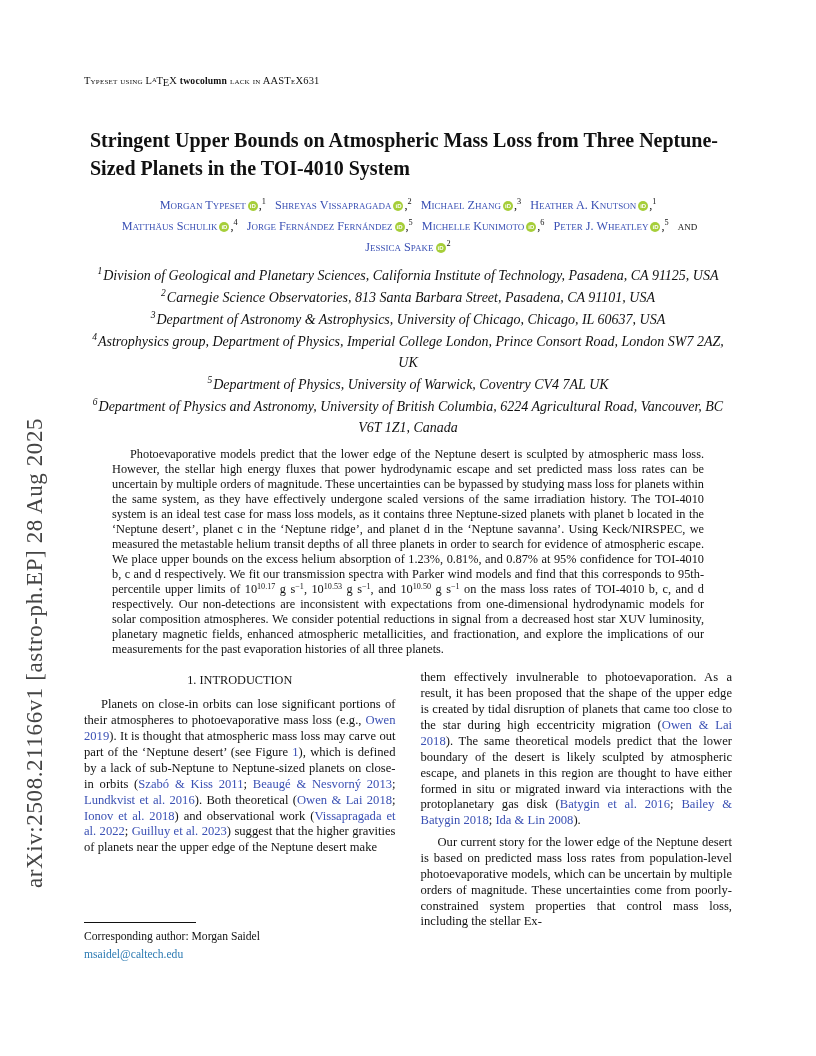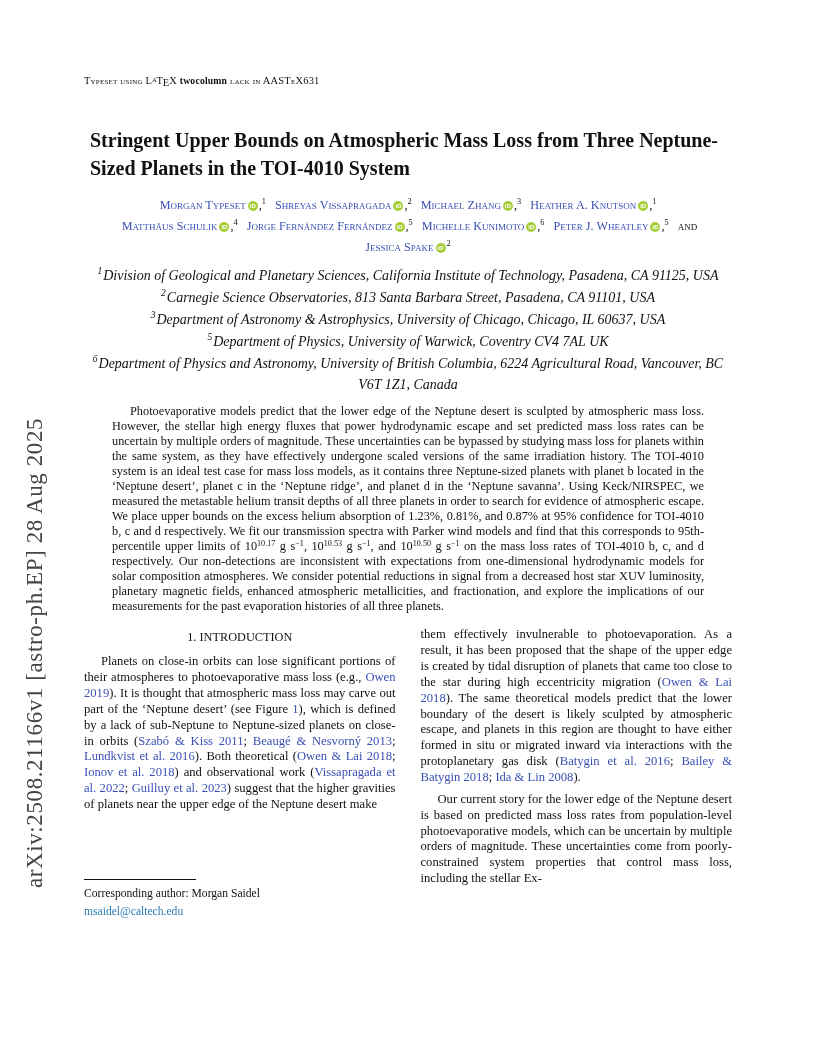--- a/index.html
+++ b/index.html
@@ -105,20 +105,21 @@
       </div>
       <div class="author-line">
         <span class="author"><span class="author-name">Jessica Spake</span><span class="orcid">iD</span><span></span><sup class="author-affil">2</sup></span>
       </div>
     </div>
 
     <div class="affils">
       <div class="affil-line"><sup>1</sup><span>Division of Geological and Planetary Sciences, California Institute of Technology, Pasadena, CA 91125, USA</span></div>
       <div class="affil-line"><sup>2</sup><span>Carnegie Science Observatories, 813 Santa Barbara Street, Pasadena, CA 91101, USA</span></div>
       <div class="affil-line"><sup>3</sup><span>Department of Astronomy &amp; Astrophysics, University of Chicago, Chicago, IL 60637, USA</span></div>
+      <div class="affil-line"><sup>4</sup><span>Astrophysics group, Department of Physics, Imperial College London, Prince Consort Road, London SW7 2AZ, UK</span></div>
       <div class="affil-line"><sup>5</sup><span>Department of Physics, University of Warwick, Coventry CV4 7AL UK</span></div>
       <div class="affil-line"><sup>6</sup><span>Department of Physics and Astronomy, University of British Columbia, 6224 Agricultural Road, Vancouver, BC V6T 1Z1, Canada</span></div>
     </div>
 
 
     <p class="abstract"><span>Photoevaporative models predict that the lower edge of the Neptune desert is sculpted by atmospheric mass loss. However, the stellar high energy fluxes that power hydrodynamic escape and set predicted mass loss rates can be uncertain by multiple orders of magnitude. These uncertainties can be bypassed by studying mass loss for planets within the same system, as they have effectively undergone scaled versions of the same irradiation history. The TOI-4010 system is an ideal test case for mass loss models, as it contains three Neptune-sized planets with planet b located in the ‘Neptune desert’, planet c in the ‘Neptune ridge’, and planet d in the ‘Neptune savanna’. Using Keck/NIRSPEC, we measured the metastable helium transit depths of all three planets in order to search for evidence of atmospheric escape. We place upper bounds on the excess helium absorption of 1.23%, 0.81%, and 0.87% at 95% confidence for TOI-4010 b, c and d respectively. We fit our transmission spectra with Parker wind models and find that this corresponds to 95th-percentile upper limits of 10</span><span class="seg-sup">10.17</span><span> g s</span><span class="seg-sup">−1</span><span>, 10</span><span class="seg-sup">10.53</span><span> g s</span><span class="seg-sup">−1</span><span>, and 10</span><span class="seg-sup">10.50</span><span> g s</span><span class="seg-sup">−1</span><span> on the mass loss rates of TOI-4010 b, c, and d respectively. Our non-detections are inconsistent with expectations from one-dimensional hydrodynamic models for solar composition atmospheres. We consider potential reductions in signal from a decreased host star XUV luminosity, planetary magnetic fields, enhanced atmospheric metallicities, and fractionation, and explore the implications of our measurements for the past evaporation histories of all three planets.</span></p>
 
     <div class="columns">
       <div class="col">
         <div class="section-heading">1. INTRODUCTION</div>

